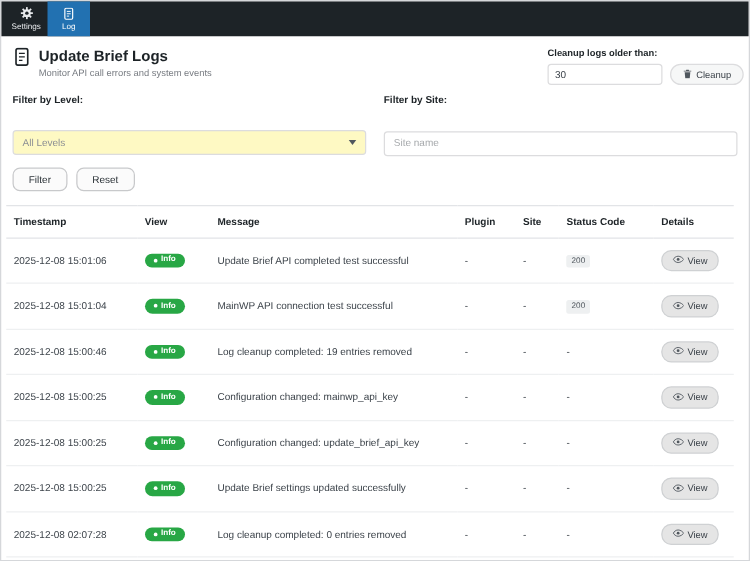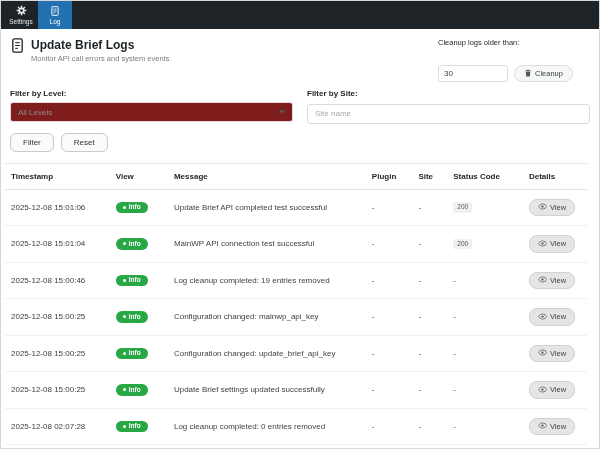--- a/index.html
+++ b/index.html
@@ -12,29 +12,29 @@
   .tab{min-width:34px;display:flex;flex-direction:column;align-items:center;justify-content:center;gap:2px;color:#e8eaed;font-size:6.5px;cursor:pointer;padding:0 5px}
   .tab.active{background:#2271b1;color:#fff}
   .tab-icon{display:flex;align-items:center;justify-content:center;height:11px}
 
   
   .page-header{display:flex;justify-content:space-between;align-items:flex-start;padding:9px 9px 4px}
   .title-wrap{display:flex;gap:6px;align-items:flex-start}
   .page-title{font-size:12px;font-weight:bold;color:#1d2327;line-height:1.2}
   .page-subtitle{font-size:7.5px;color:#787c82;margin-top:2px}
   .cleanup{width:152px}
-  .cleanup-label{font-size:7.5px;font-weight:normal;color:#1d2327;display:block;margin-bottom:18px}
+  .cleanup-label{font-size:7.5px;font-weight:bold;color:#1d2327;display:block;margin-bottom:4px}
   .cleanup-row{display:flex;gap:6px;align-items:center}
-  .cleanup-input{width:70px;height:17px;border:1px solid #dcdcde;border-radius:3px;font-size:8px;padding:0 5px;color:#3c434a;font-family:inherit}
+  .cleanup-input{width:92px;height:17px;border:1px solid #dcdcde;border-radius:3px;font-size:8px;padding:0 5px;color:#3c434a;font-family:inherit}
   .cleanup-btn{display:inline-flex;align-items:center;gap:3px;height:17px;padding:0 9px;border:1px solid #dcdcde;background:#f6f7f7;border-radius:9px;font-size:7.5px;color:#3c434a;cursor:pointer;font-family:inherit;white-space:nowrap}
 
   
   .filters{display:grid;grid-template-columns:1fr 1fr;gap:14px;padding:3px 9px 0}
-  .filter-label{font-size:8px;font-weight:bold;color:#1d2327;display:block;margin-bottom:4px}
-  .select-box{height:20px;border:1px solid #dcdcde;border-radius:3px;display:flex;align-items:center;justify-content:space-between;padding:0 7px;font-size:8px;color:#8c8f94;background:#7f1d1d;cursor:pointer}
+  .filter-label{font-size:8px;font-weight:bold;color:#1d2327;display:block;margin-bottom:20px}
+  .select-box{height:20px;border:1px solid #dcdcde;border-radius:3px;display:flex;align-items:center;justify-content:space-between;padding:0 7px;font-size:8px;color:#8c8f94;background:#fef9c3;cursor:pointer}
   .caret{width:0;height:0;border-left:3px solid transparent;border-right:3px solid transparent;border-top:4px solid #50575e}
   .site-input{width:100%;height:20px;border:1px solid #dcdcde;border-radius:3px;font-size:8px;padding:0 7px;color:#3c434a;font-family:inherit}
   .site-input::placeholder{color:#a7aaad}
 
   .filter-actions{display:flex;gap:7px;padding:9px 9px 0}
   .btn-secondary{padding:4px 12px;border:1px solid #c8c9cb;background:#fbfbfb;border-radius:6px;font-size:8px;color:#2c3338;cursor:pointer;font-family:inherit}
 
   
   .log-table{width:calc(100% - 16px);margin:11px 4px 0;border-collapse:collapse;table-layout:fixed}
   .log-table col.c1{width:18%}.log-table col.c2{width:10%}.log-table col.c3{width:34%}

